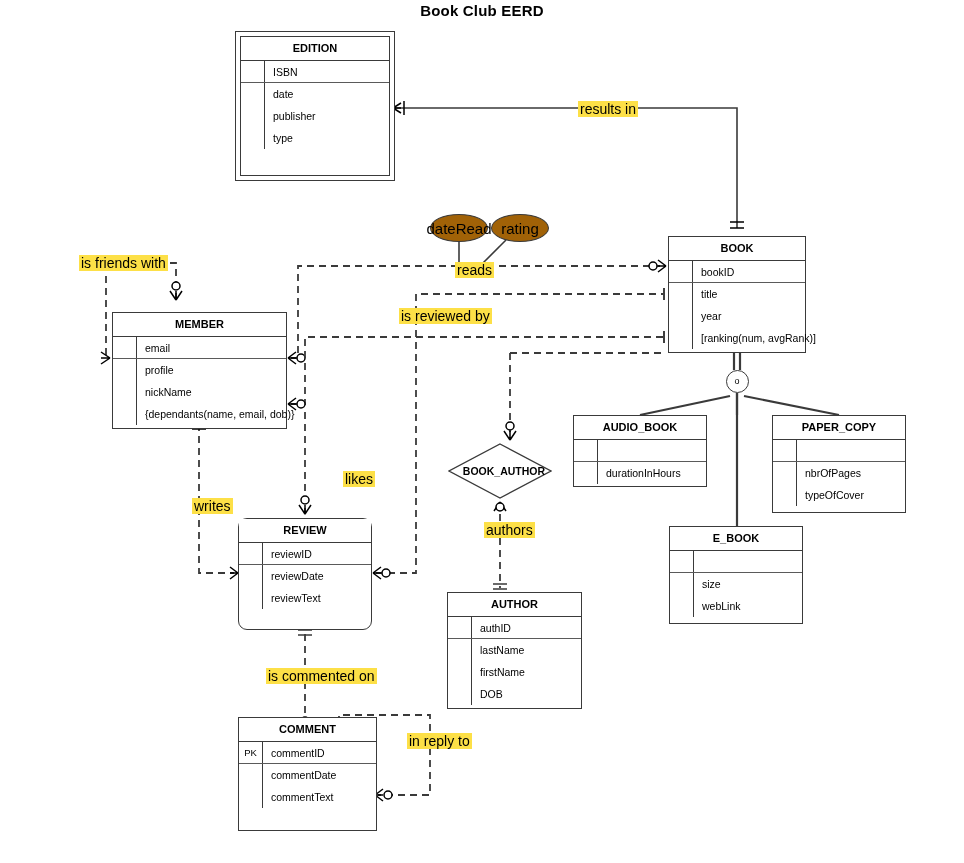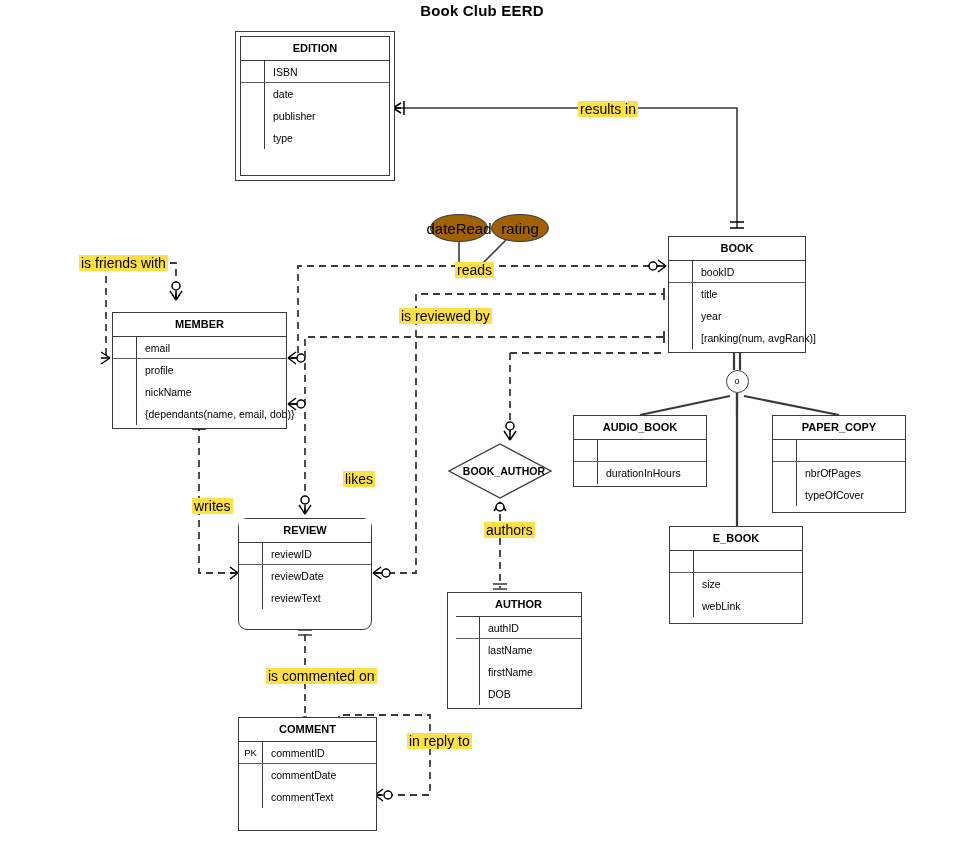--- a/index.html
+++ b/index.html
@@ -191,21 +191,21 @@
       </div>
     </div>
     <div class="entity" style="left: 238px; top: 518px; width: 134px; height: 112px; border-radius: 9px;">
       <div class="hdr">REVIEW</div>
       <div class="rows">
         <div class="row keyrow"><div class="gutter pklabel"></div><span>reviewID</span></div>
         <div class="row"><div class="gutter"></div><span>reviewDate</span></div>
         <div class="row"><div class="gutter"></div><span>reviewText</span></div>
       </div>
     </div>
-    <div class="entity" style="left: 447px; top: 592px; width: 135px; height: 117px; padding-left: 8px;">
+    <div class="entity" style="left: 447px; top: 592px; width: 135px; height: 117px;">
       <div class="hdr">AUTHOR</div>
       <div class="rows">
         <div class="row keyrow"><div class="gutter pklabel"></div><span>authID</span></div>
         <div class="row"><div class="gutter"></div><span>lastName</span></div>
         <div class="row"><div class="gutter"></div><span>firstName</span></div>
         <div class="row"><div class="gutter"></div><span>DOB</span></div>
       </div>
     </div>
     <div class="entity" style="left: 238px; top: 717px; width: 139px; height: 114px;">
       <div class="hdr">COMMENT</div>

